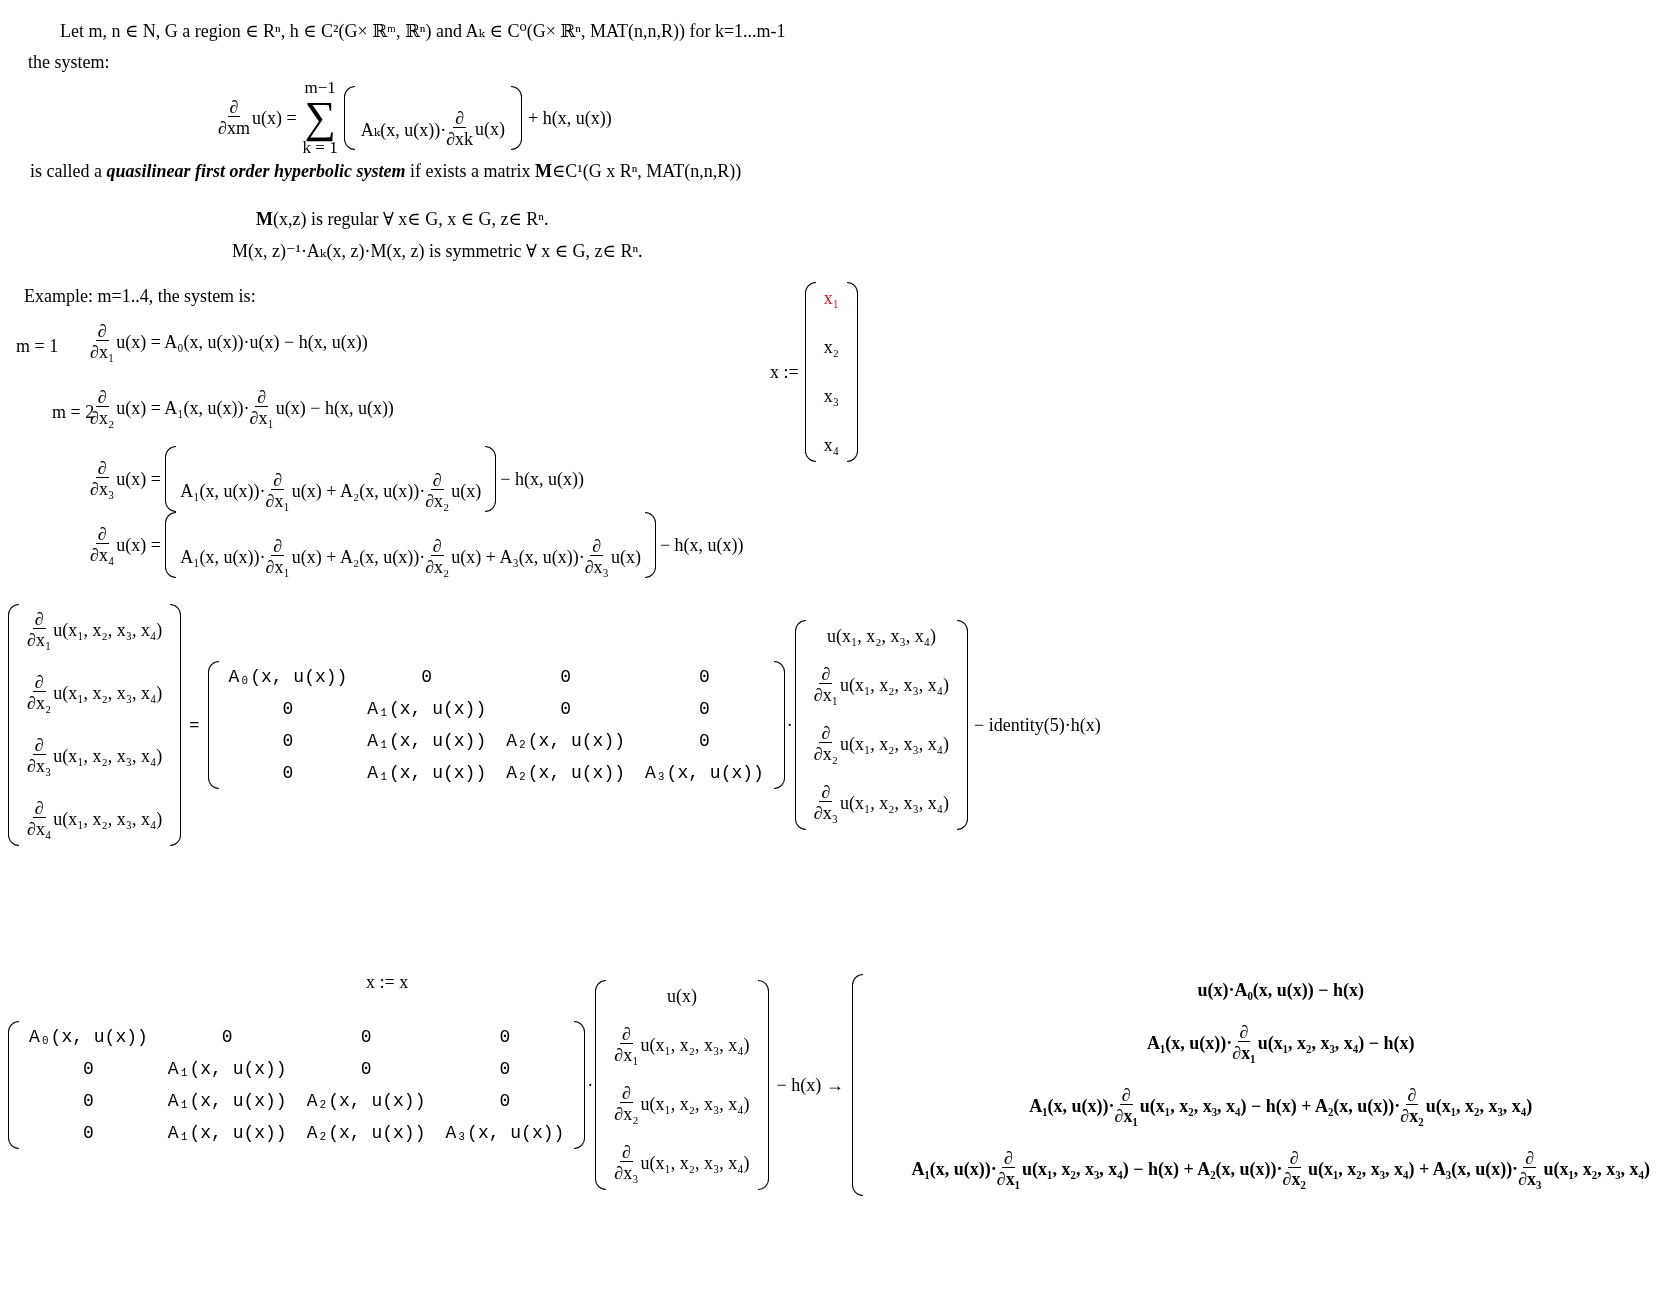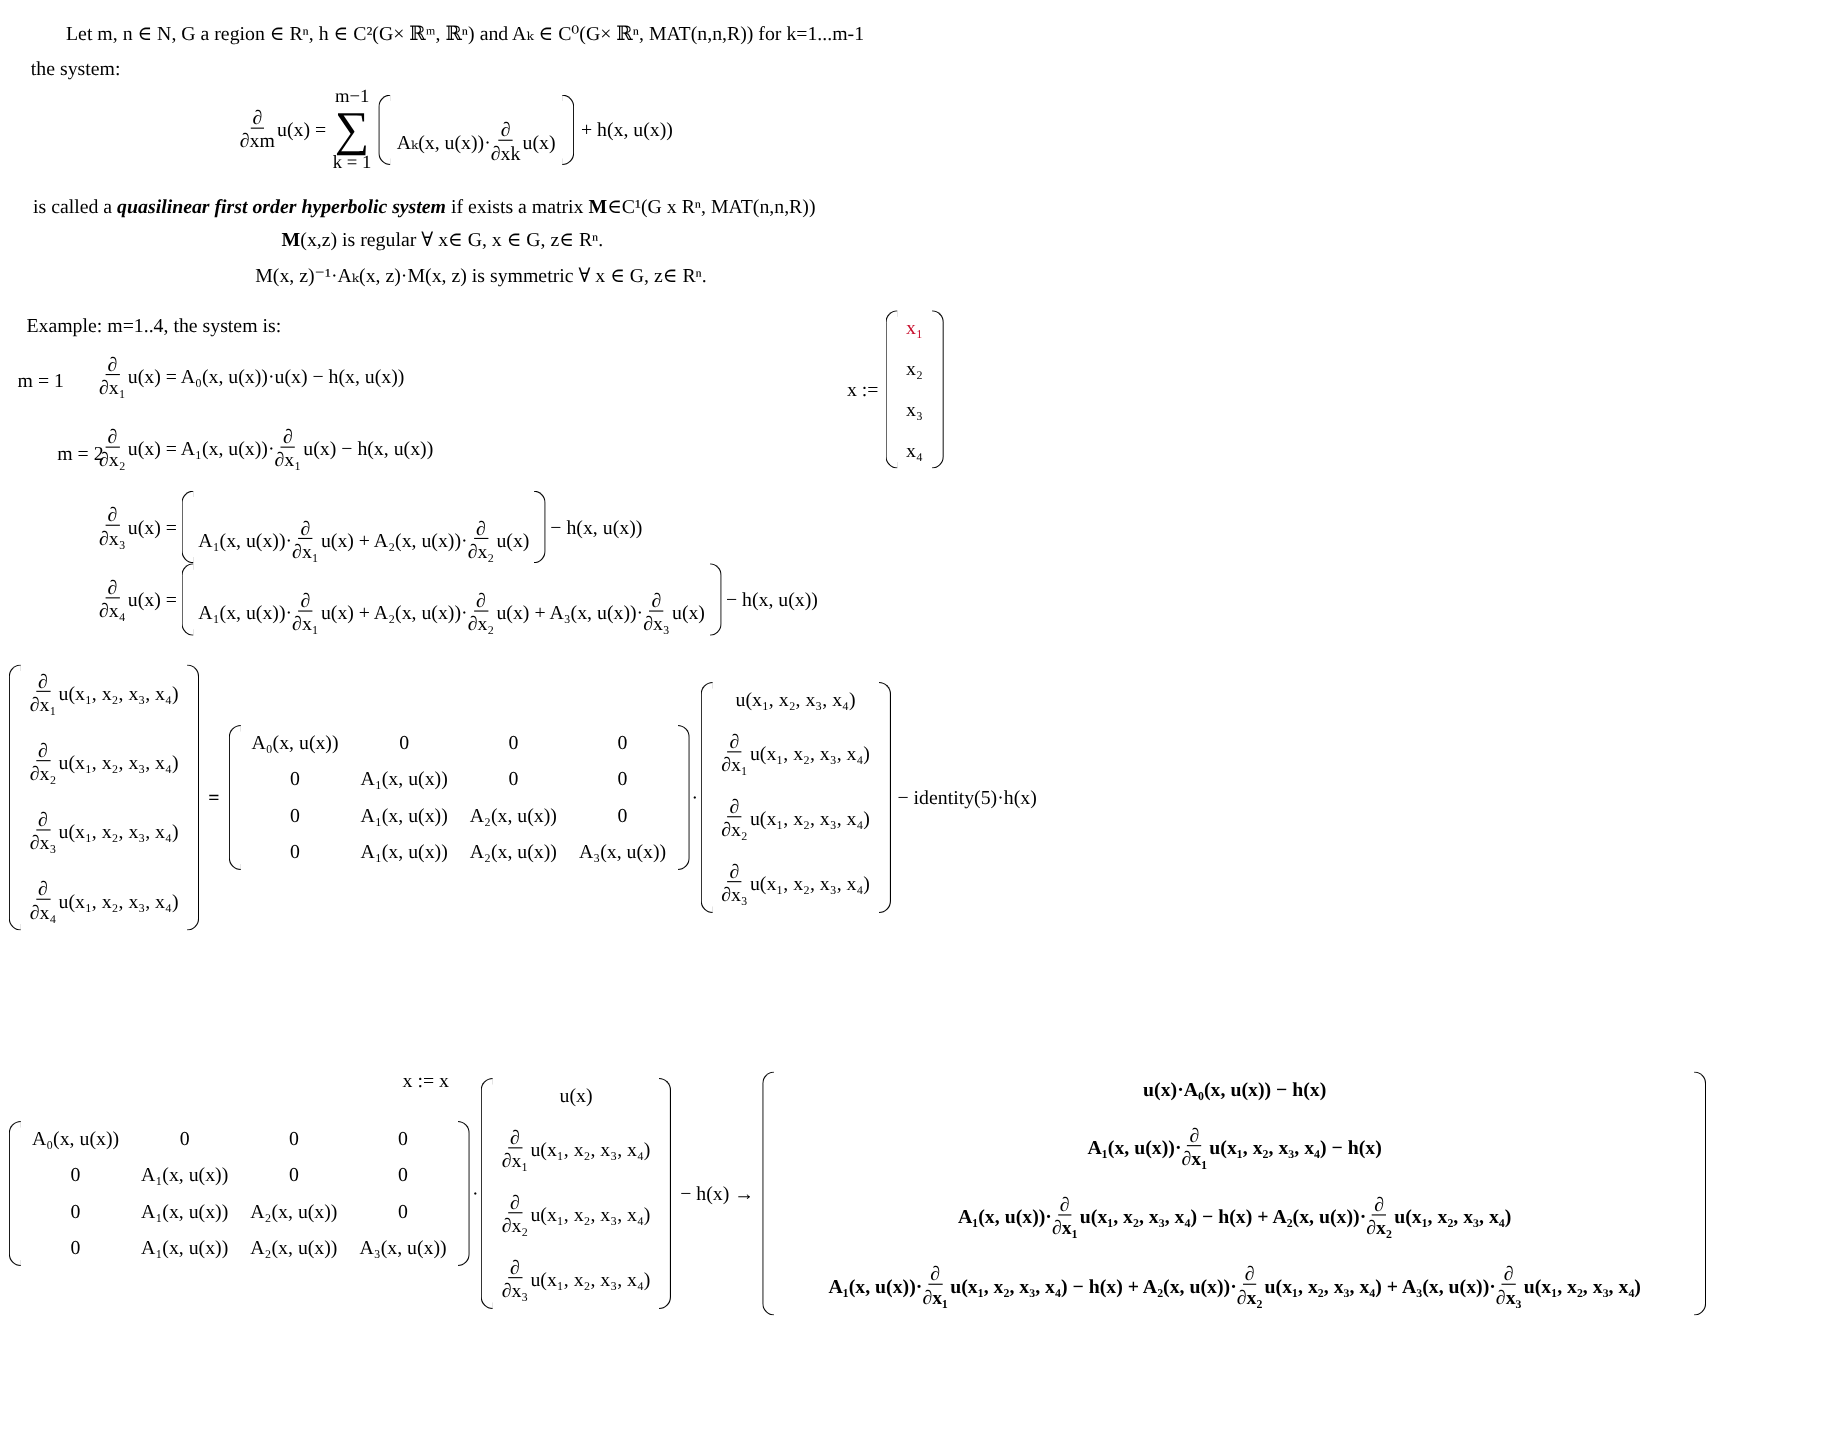--- a/index.html
+++ b/index.html
@@ -6,21 +6,21 @@
   body{width:1663px;height:1304px;position:relative;overflow:hidden;
        font-family:"Liberation Serif","DejaVu Serif",serif;color:#000;font-size:18px;}
   .abs{position:absolute;white-space:nowrap;}
   .frac{display:inline-flex;flex-direction:column;align-items:center;vertical-align:middle;margin-right:2px;}
   .frac .num{border-bottom:1px solid #000;padding:0 2px;line-height:18px;font-style:italic;}
   .frac .den{line-height:22px;}
   .mat{display:inline-flex;align-items:flex-end;vertical-align:middle;}
   .br{border:1.5px solid #000;width:10px;align-self:stretch;}
   .br.l{border-right:none;border-radius:14px 0 0 14px;}
   .br.r{border-left:none;border-radius:0 14px 14px 0;}
-  table.m{border-collapse:collapse;}
+  table.m{border-collapse:collapse;font-family:Liberation Mono, monospace;}
   table.m td{padding:6px 10px;text-align:center;white-space:nowrap;}
   .col{display:flex;flex-direction:column;align-items:center;gap:18px;padding:6px 8px;}
   .red{color:#c8102e;}
   .bolditalic{font-weight:bold;font-style:italic;}
   .bold{font-weight:bold;}
   .sum{display:inline-flex;flex-direction:column;align-items:center;vertical-align:middle;margin:0 6px;}
   .sum .sig{font-size:44px;line-height:40px;}
   .sum .lim{font-size:17px;line-height:20px;}
 </style>
 </head>
@@ -48,21 +48,21 @@
           <span class="num">∂</span>
           <span class="den">∂xk</span>
         </span>
       <span>u(x)</span>
     </span>
       <span class="br r" style="height:62px"></span>
     </span>
   <span style="margin-left:6px">+ h(x, u(x))</span>
 </div>
 
-<div class="abs" style="left:30px;top:178px;text-align:center;">
+<div class="abs" style="left:30px;top:160px;text-align:center;">
   <span>is called a</span>
   <span class="bolditalic">quasilinear first order hyperbolic system</span>
   <span>if exists a matrix</span>
   <span class="bold">M</span><span>∈C¹(G x Rⁿ, MAT(n,n,R))</span>
 </div>
 <div class="abs" style="left:236px;top:208px;margin-left:20px;">
   <span class="bold">M</span><span>(x,z) is regular ∀ x∈ G,  x ∈ G, z∈ Rⁿ.</span>
 </div>
 <div class="abs" style="left:232px;top:240px;">M(x, z)⁻¹·Aₖ(x, z)·M(x, z)  is symmetric ∀ x ∈ G, z∈ Rⁿ.</div>
 
@@ -145,21 +145,21 @@
     </span>
       <span class="br r" style="height:64px"></span>
     </span>
   <span style="margin-left:4px">− h(x, u(x))</span>
 </div>
 
 <div class="abs" style="left:770px;top:282px;display:flex;align-items:center;">
   <span style="margin-right:6px">x :=</span>
   <span class="mat">
       <span class="br l"></span>
-    <span class="col" style="gap:16px;">
+    <span class="col" style="gap:28px;">
       <span class="red">x₁</span>
       <span>x₂</span>
       <span>x₃</span>
       <span>x₄</span>
     </span>
       <span class="br r"></span>
     </span>
 </div>
 
 <div class="abs" style="left:8px;top:604px;display:flex;align-items:center;">

